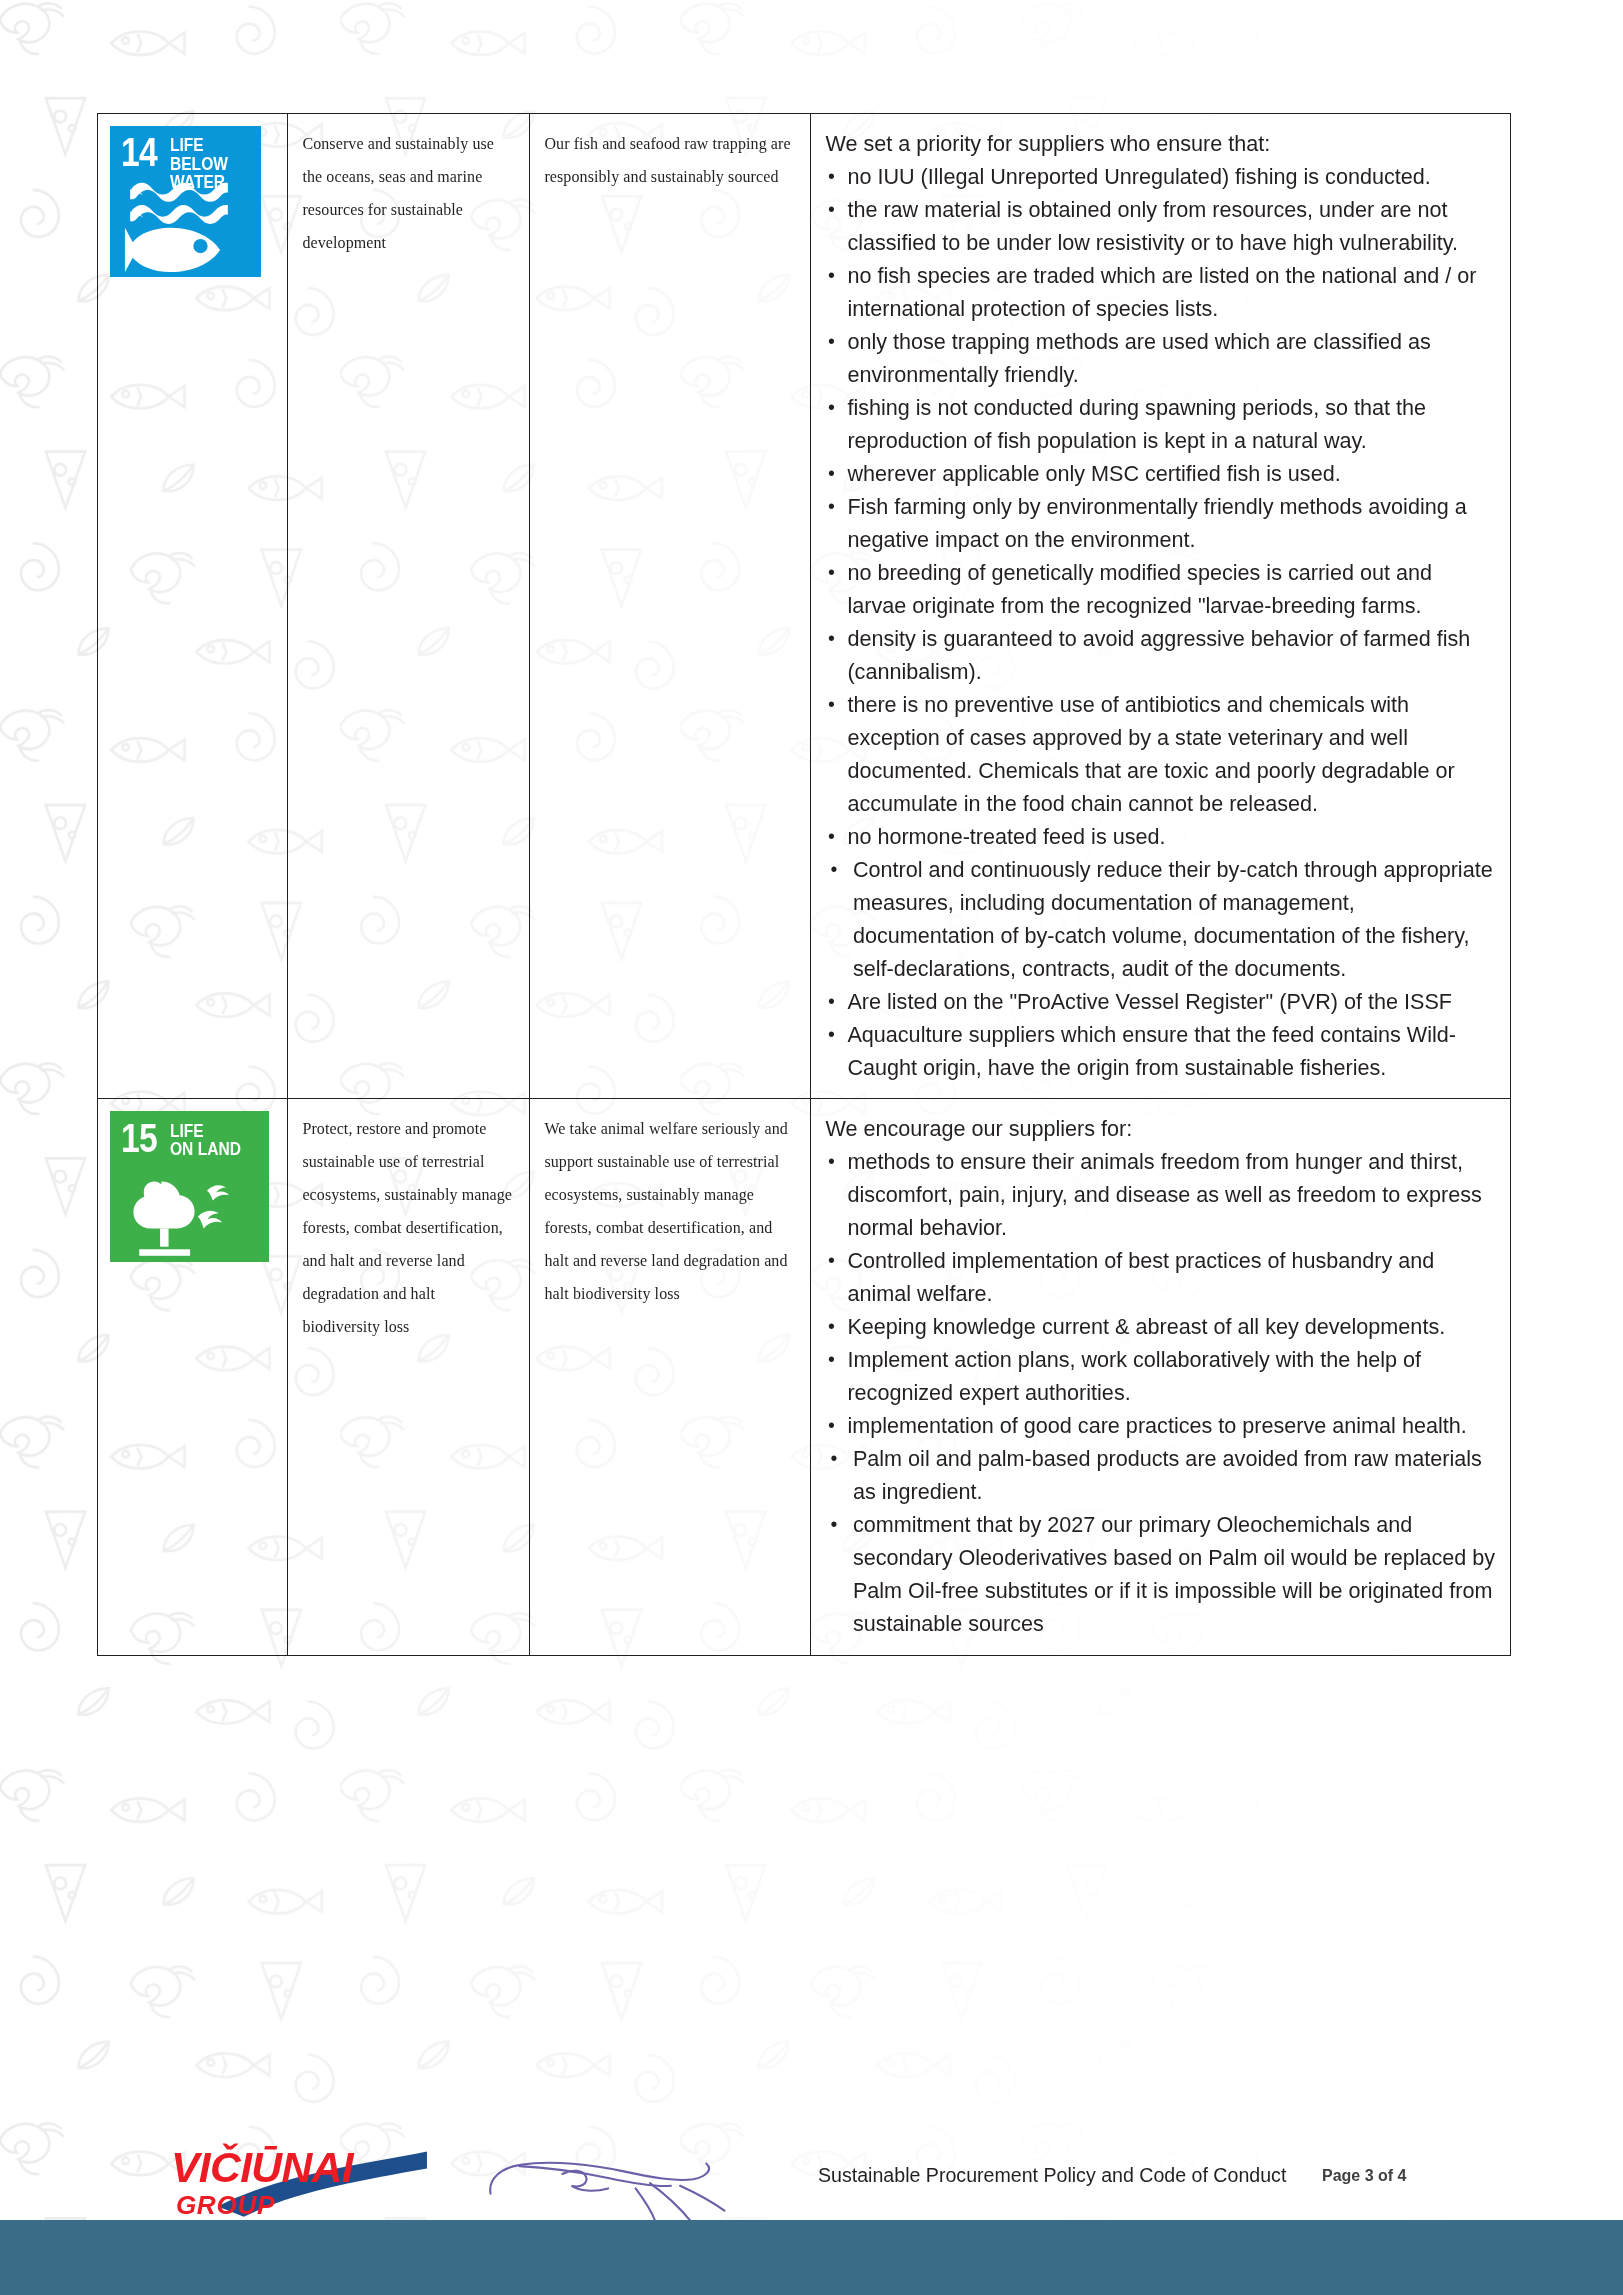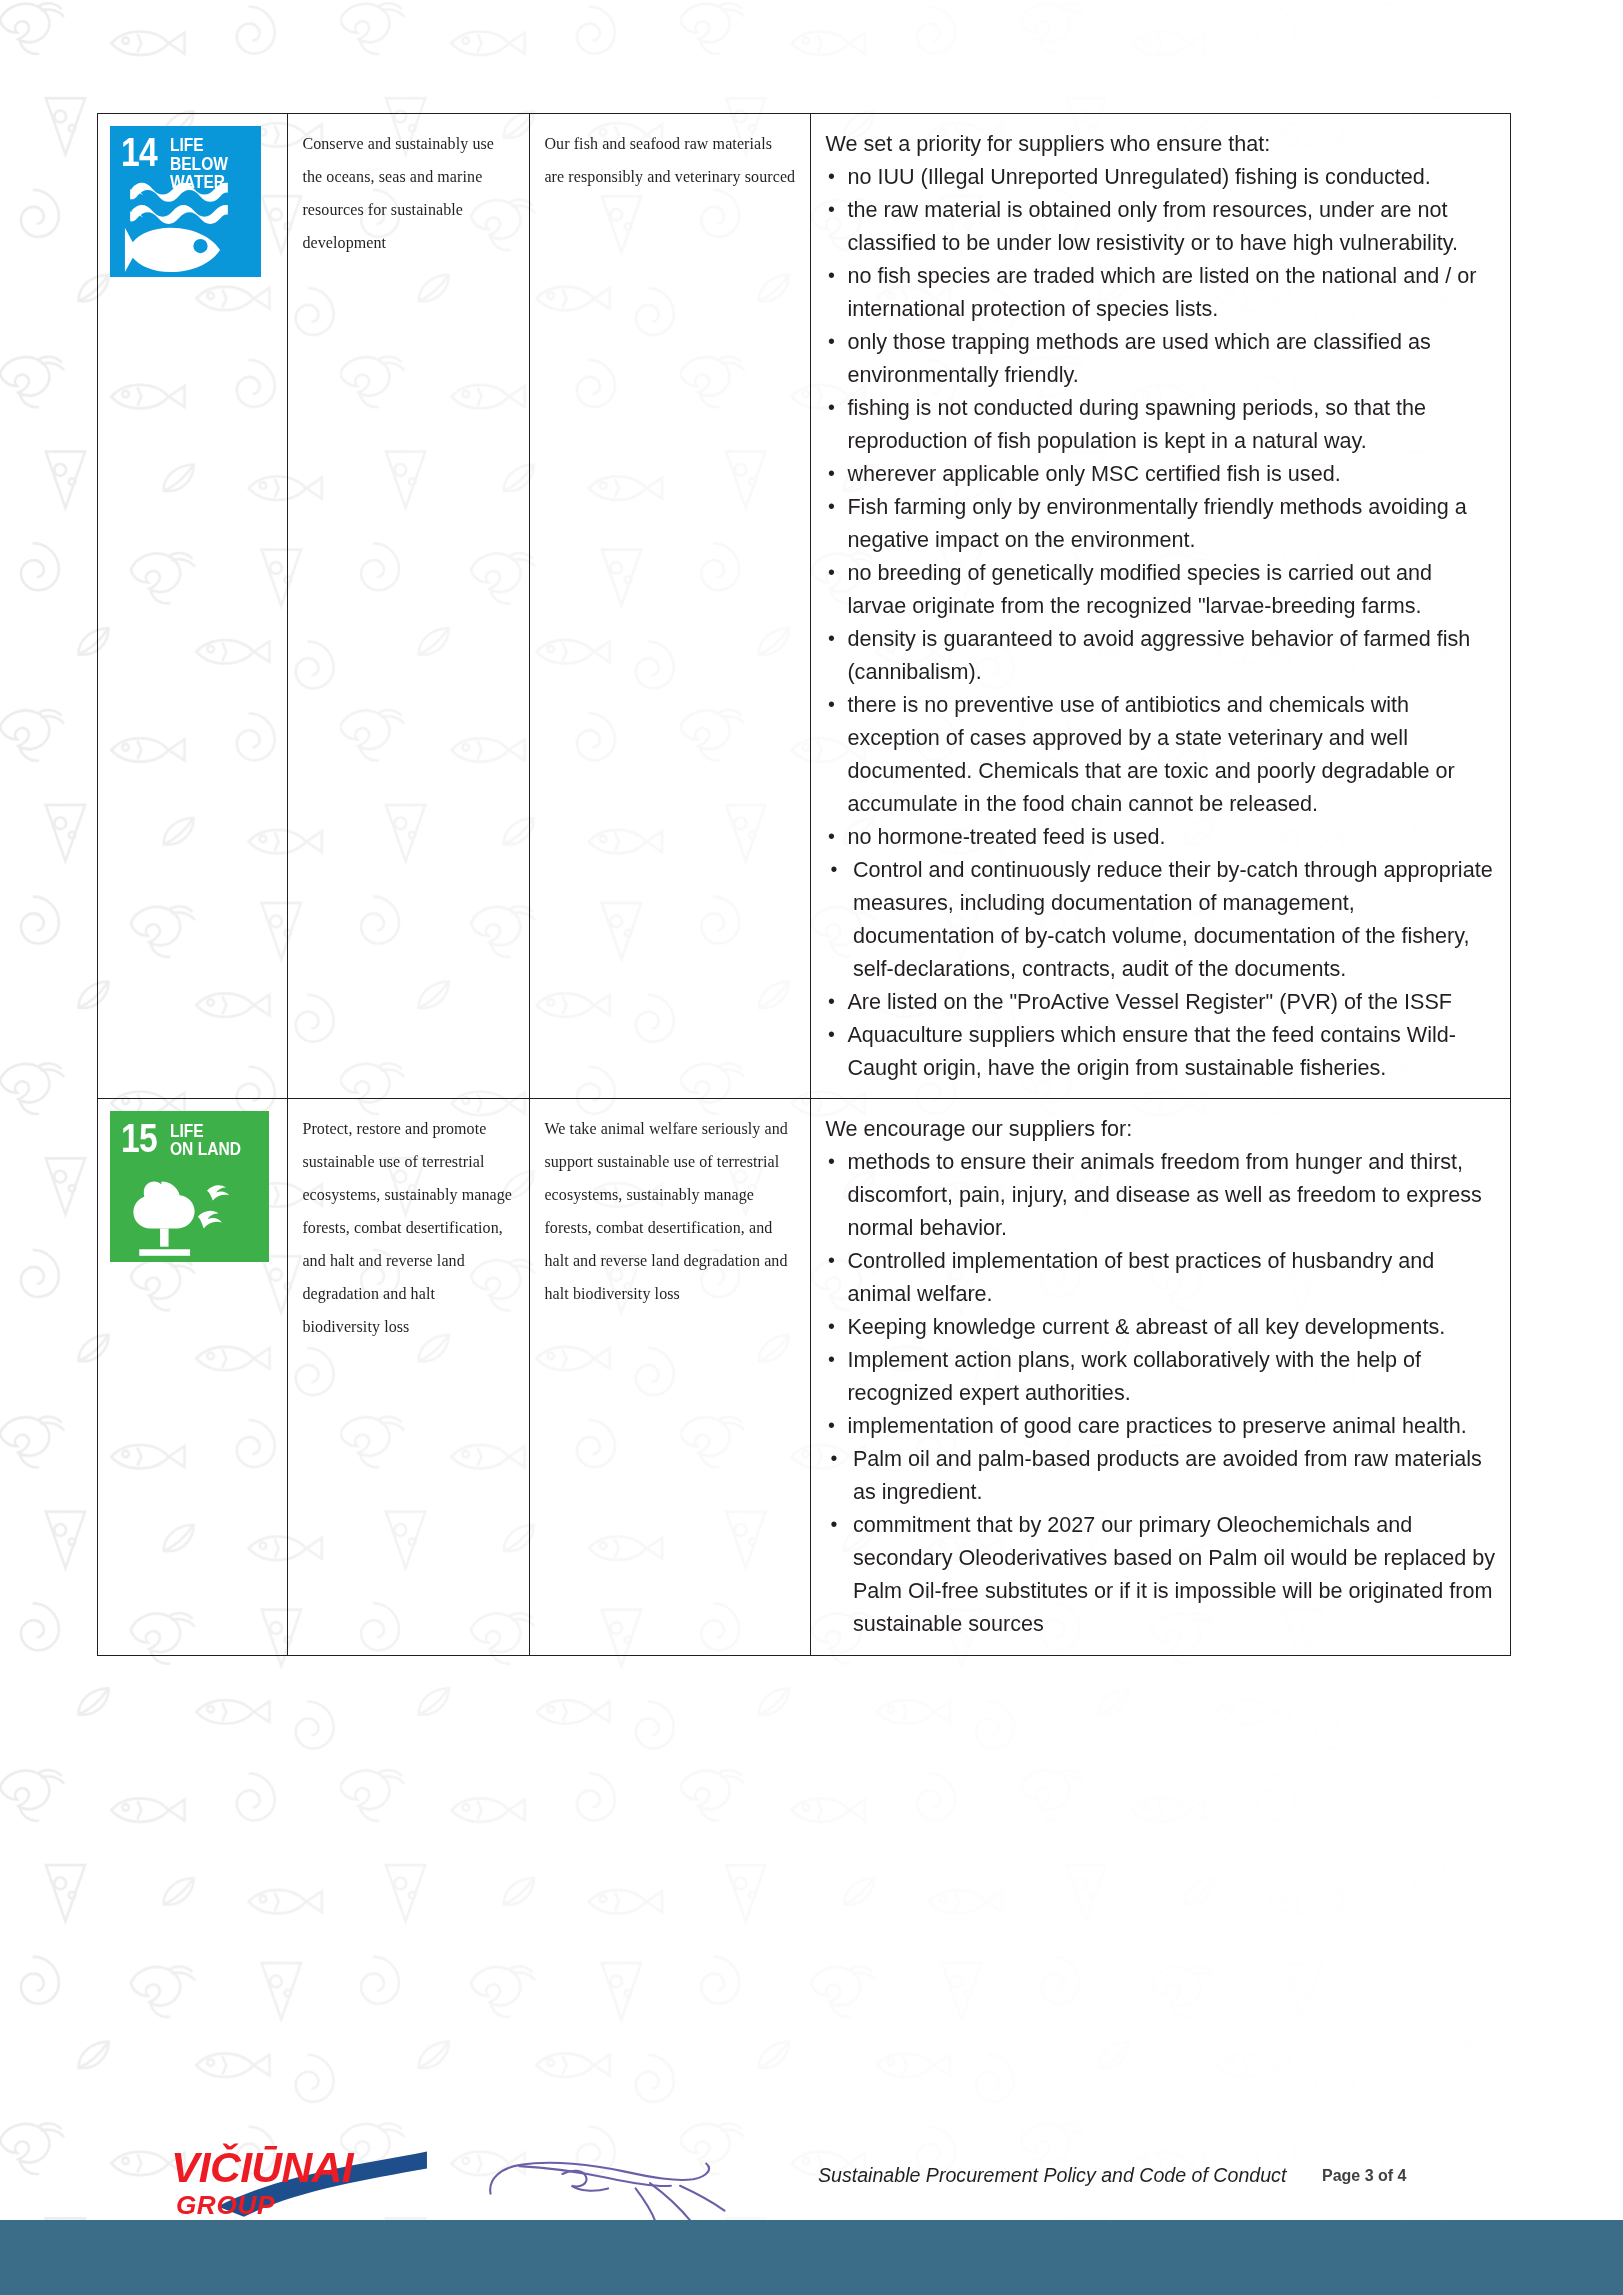--- a/index.html
+++ b/index.html
@@ -181,21 +181,20 @@
     height: 92px;
   }
   #footer-title {
     position: absolute;
     left: 818px;
     top: 24px;
     font-size: 19.6px;
     line-height: 23.6px;
     color: #231f20;
     white-space: nowrap;
-    font-style: italic;
   }
   #footer-page {
     position: absolute;
     left: 1322px;
     top: 24px;
     font-size: 16px;
     line-height: 23.6px;
     color: #404040;
     white-space: nowrap;
     font-weight: bold;
@@ -301,21 +300,21 @@
               </svg>
             </div>
           </div>
         </td>
 
         <td>
           <div class="cell-pad body-text">Conserve and sustainably use the oceans, seas and marine resources for sustainable development</div>
         </td>
 
         <td>
-          <div class="cell-pad body-text">Our fish and seafood raw materials are responsibly and veterinary sourced</div>
+          <div class="cell-pad body-text">Our fish and seafood raw trapping are responsibly and sustainably sourced</div>
         </td>
 
         <td>
           <div class="cell-pad">
             <p class="lead-line">We set a priority for suppliers who ensure that:</p>
             <ul class="bullets">
               <li>no IUU (Illegal Unreported Unregulated) fishing is conducted.</li>
               <li>the raw material is obtained only from resources, under are not classified to be under low resistivity or to have high vulnerability.</li>
               <li>no fish species are traded which are listed on the national and / or international protection of species lists.</li>
               <li>only those trapping methods are used which are classified as environmentally friendly.</li>

